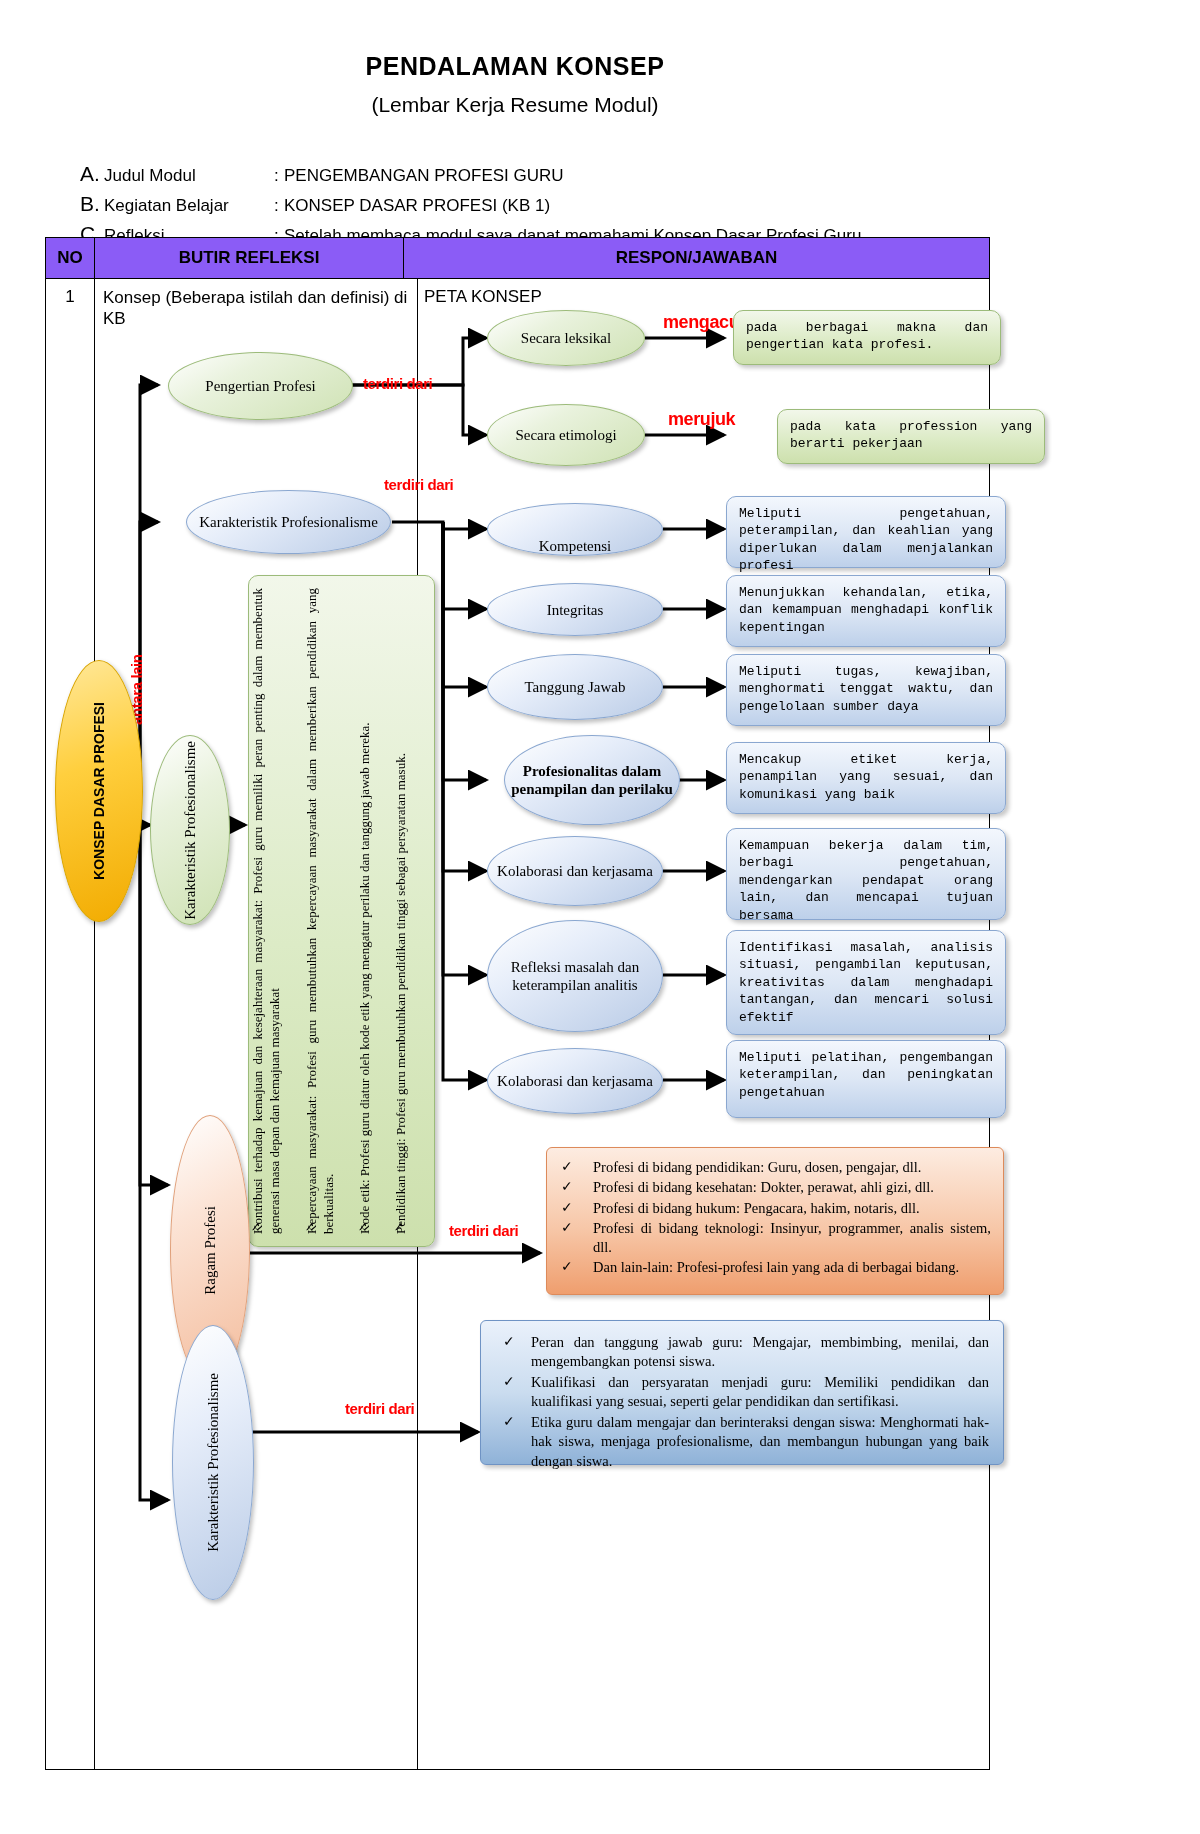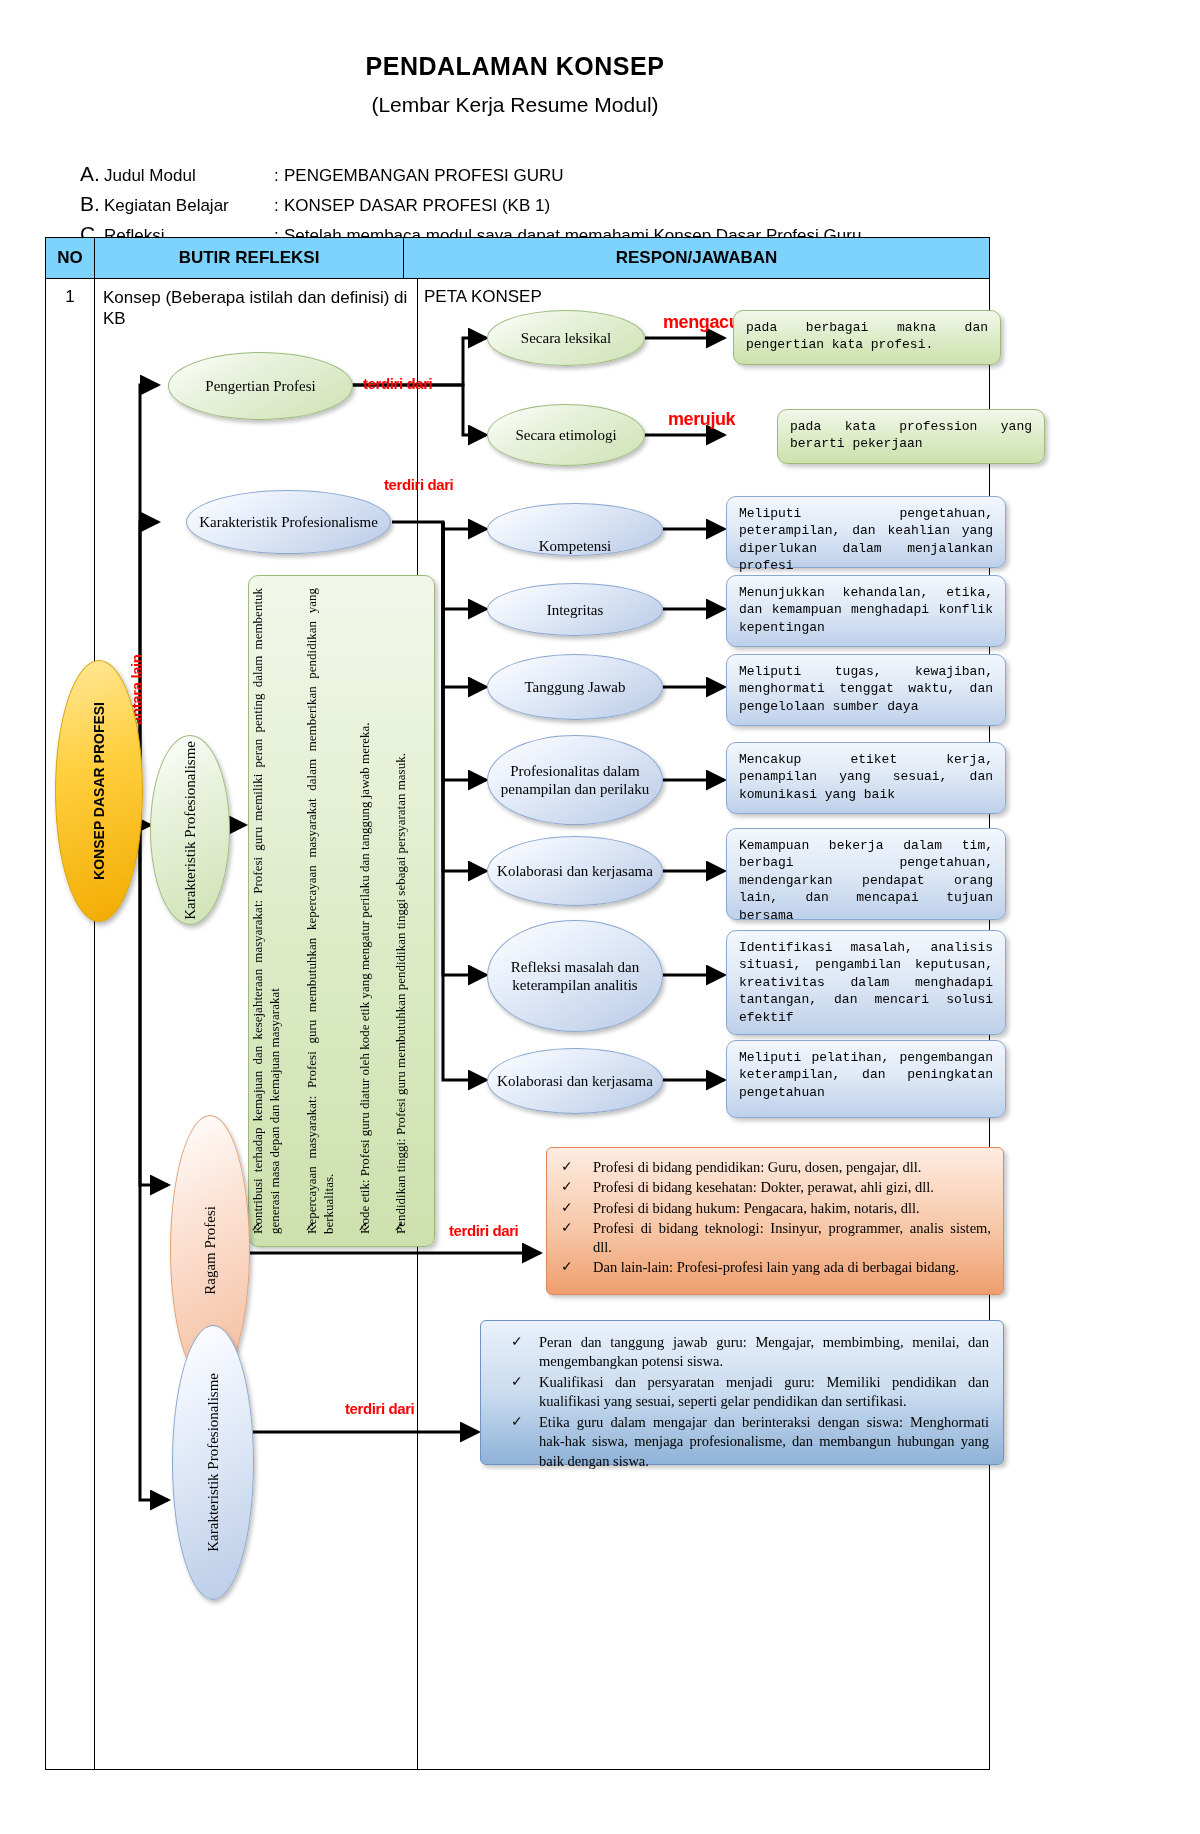--- a/index.html
+++ b/index.html
@@ -11,21 +11,21 @@
   .doc-sub{text-align:center;font-size:21px;padding-top:12px;}
   .meta{margin:42px 0 0 80px;font-size:17px;line-height:1.42;}
   .meta-row{display:flex;align-items:baseline;}
   .meta-letter{font-size:21px;width:24px;}
   .meta-label{width:170px;}
   .meta-colon{width:10px;}
   .meta-val{white-space:nowrap;}
 
   
   .tbl{position:absolute;left:45px;top:237px;width:945px;border:1.6px solid #000;box-sizing:border-box;}
-  .thead{display:flex;background:#7dd3fc;border-bottom:1.6px solid #000;}
+  .thead{display:flex;background:#8b5cf6;border-bottom:1.6px solid #000;}
   .th{font-weight:bold;font-size:17px;text-align:center;padding:10px 0;}
   .th-no{width:48px;border-right:1.6px solid #000;}
   .th-butir{width:308px;border-right:1.6px solid #000;}
   .th-respon{flex:1;}
   .tbody{display:flex;min-height:1490px;}
   .td-no{width:48px;border-right:1.6px solid #000;font-size:17px;text-align:center;padding-top:8px;}
   .td-butir{width:308px;border-right:1.6px solid #000;font-size:17px;padding:8px 6px 0 8px;line-height:1.25;}
   .td-respon{flex:1;font-size:17px;padding:8px 0 0 6px;position:relative;}
 
   
@@ -192,21 +192,21 @@
 
     <div class="node ell-blue" style="left:487px;top:503px;width:176px;height:53px;align-items:flex-end;">
       <span>Kompetensi</span>
     </div>
     <div class="node ell-blue" style="left:487px;top:583px;width:176px;height:53px;">
       <span>Integritas</span>
     </div>
     <div class="node ell-blue" style="left:487px;top:654px;width:176px;height:66px;">
       <span>Tanggung Jawab</span>
     </div>
-    <div class="node ell-blue" style="left:487px;top:735px;width:176px;height:90px;">
+    <div class="node ell-blue" style="left:504px;top:735px;width:176px;height:90px;font-weight:bold;">
       <span>Profesionalitas dalam penampilan dan perilaku</span>
     </div>
     <div class="node ell-blue" style="left:487px;top:836px;width:176px;height:70px;">
       <span>Kolaborasi dan kerjasama</span>
     </div>
     <div class="node ell-blue" style="left:487px;top:920px;width:176px;height:112px;">
       <span>Refleksi masalah dan keterampilan analitis</span>
     </div>
     <div class="node ell-blue" style="left:487px;top:1048px;width:176px;height:66px;">
       <span>Kolaborasi dan kerjasama</span>
@@ -259,21 +259,21 @@
         <li>Profesi di bidang kesehatan: Dokter, perawat, ahli gizi, dll.</li>
         <li>Profesi di bidang hukum: Pengacara, hakim, notaris, dll.</li>
         <li>Profesi di bidang teknologi: Insinyur, programmer, analis sistem, dll.</li>
         <li>Dan lain-lain: Profesi-profesi lain yang ada di berbagai bidang.</li>
       </ul>
     </div>
 
     <div class="node ell-blue" style="left:172px;top:1325px;width:82px;height:275px;">
       <span class="vert">Karakteristik Profesionalisme</span>
     </div>
-    <div class="box-bluegrad" style="position:absolute;left:480px;top:1320px;width:524px;height:145px;padding:12px 14px 10px 16px;box-sizing:border-box;">
+    <div class="box-bluegrad" style="position:absolute;left:480px;top:1320px;width:524px;height:145px;padding:12px 14px 10px 8px;box-sizing:border-box;">
       <ul class="ck" style="font-family:'Liberation Serif',serif;font-size:14.5px;line-height:1.34;">
         <li style="padding-left:42px;">Peran dan tanggung jawab guru: Mengajar, membimbing, menilai, dan mengembangkan potensi siswa.</li>
         <li style="padding-left:42px;">Kualifikasi dan persyaratan menjadi guru: Memiliki pendidikan dan kualifikasi yang sesuai, seperti gelar pendidikan dan sertifikasi.</li>
         <li style="padding-left:42px;">Etika guru dalam mengajar dan berinteraksi dengan siswa: Menghormati hak-hak siswa, menjaga profesionalisme, dan membangun hubungan yang baik dengan siswa.</li>
       </ul>
     </div>
 
   </div>
 </div>
 

